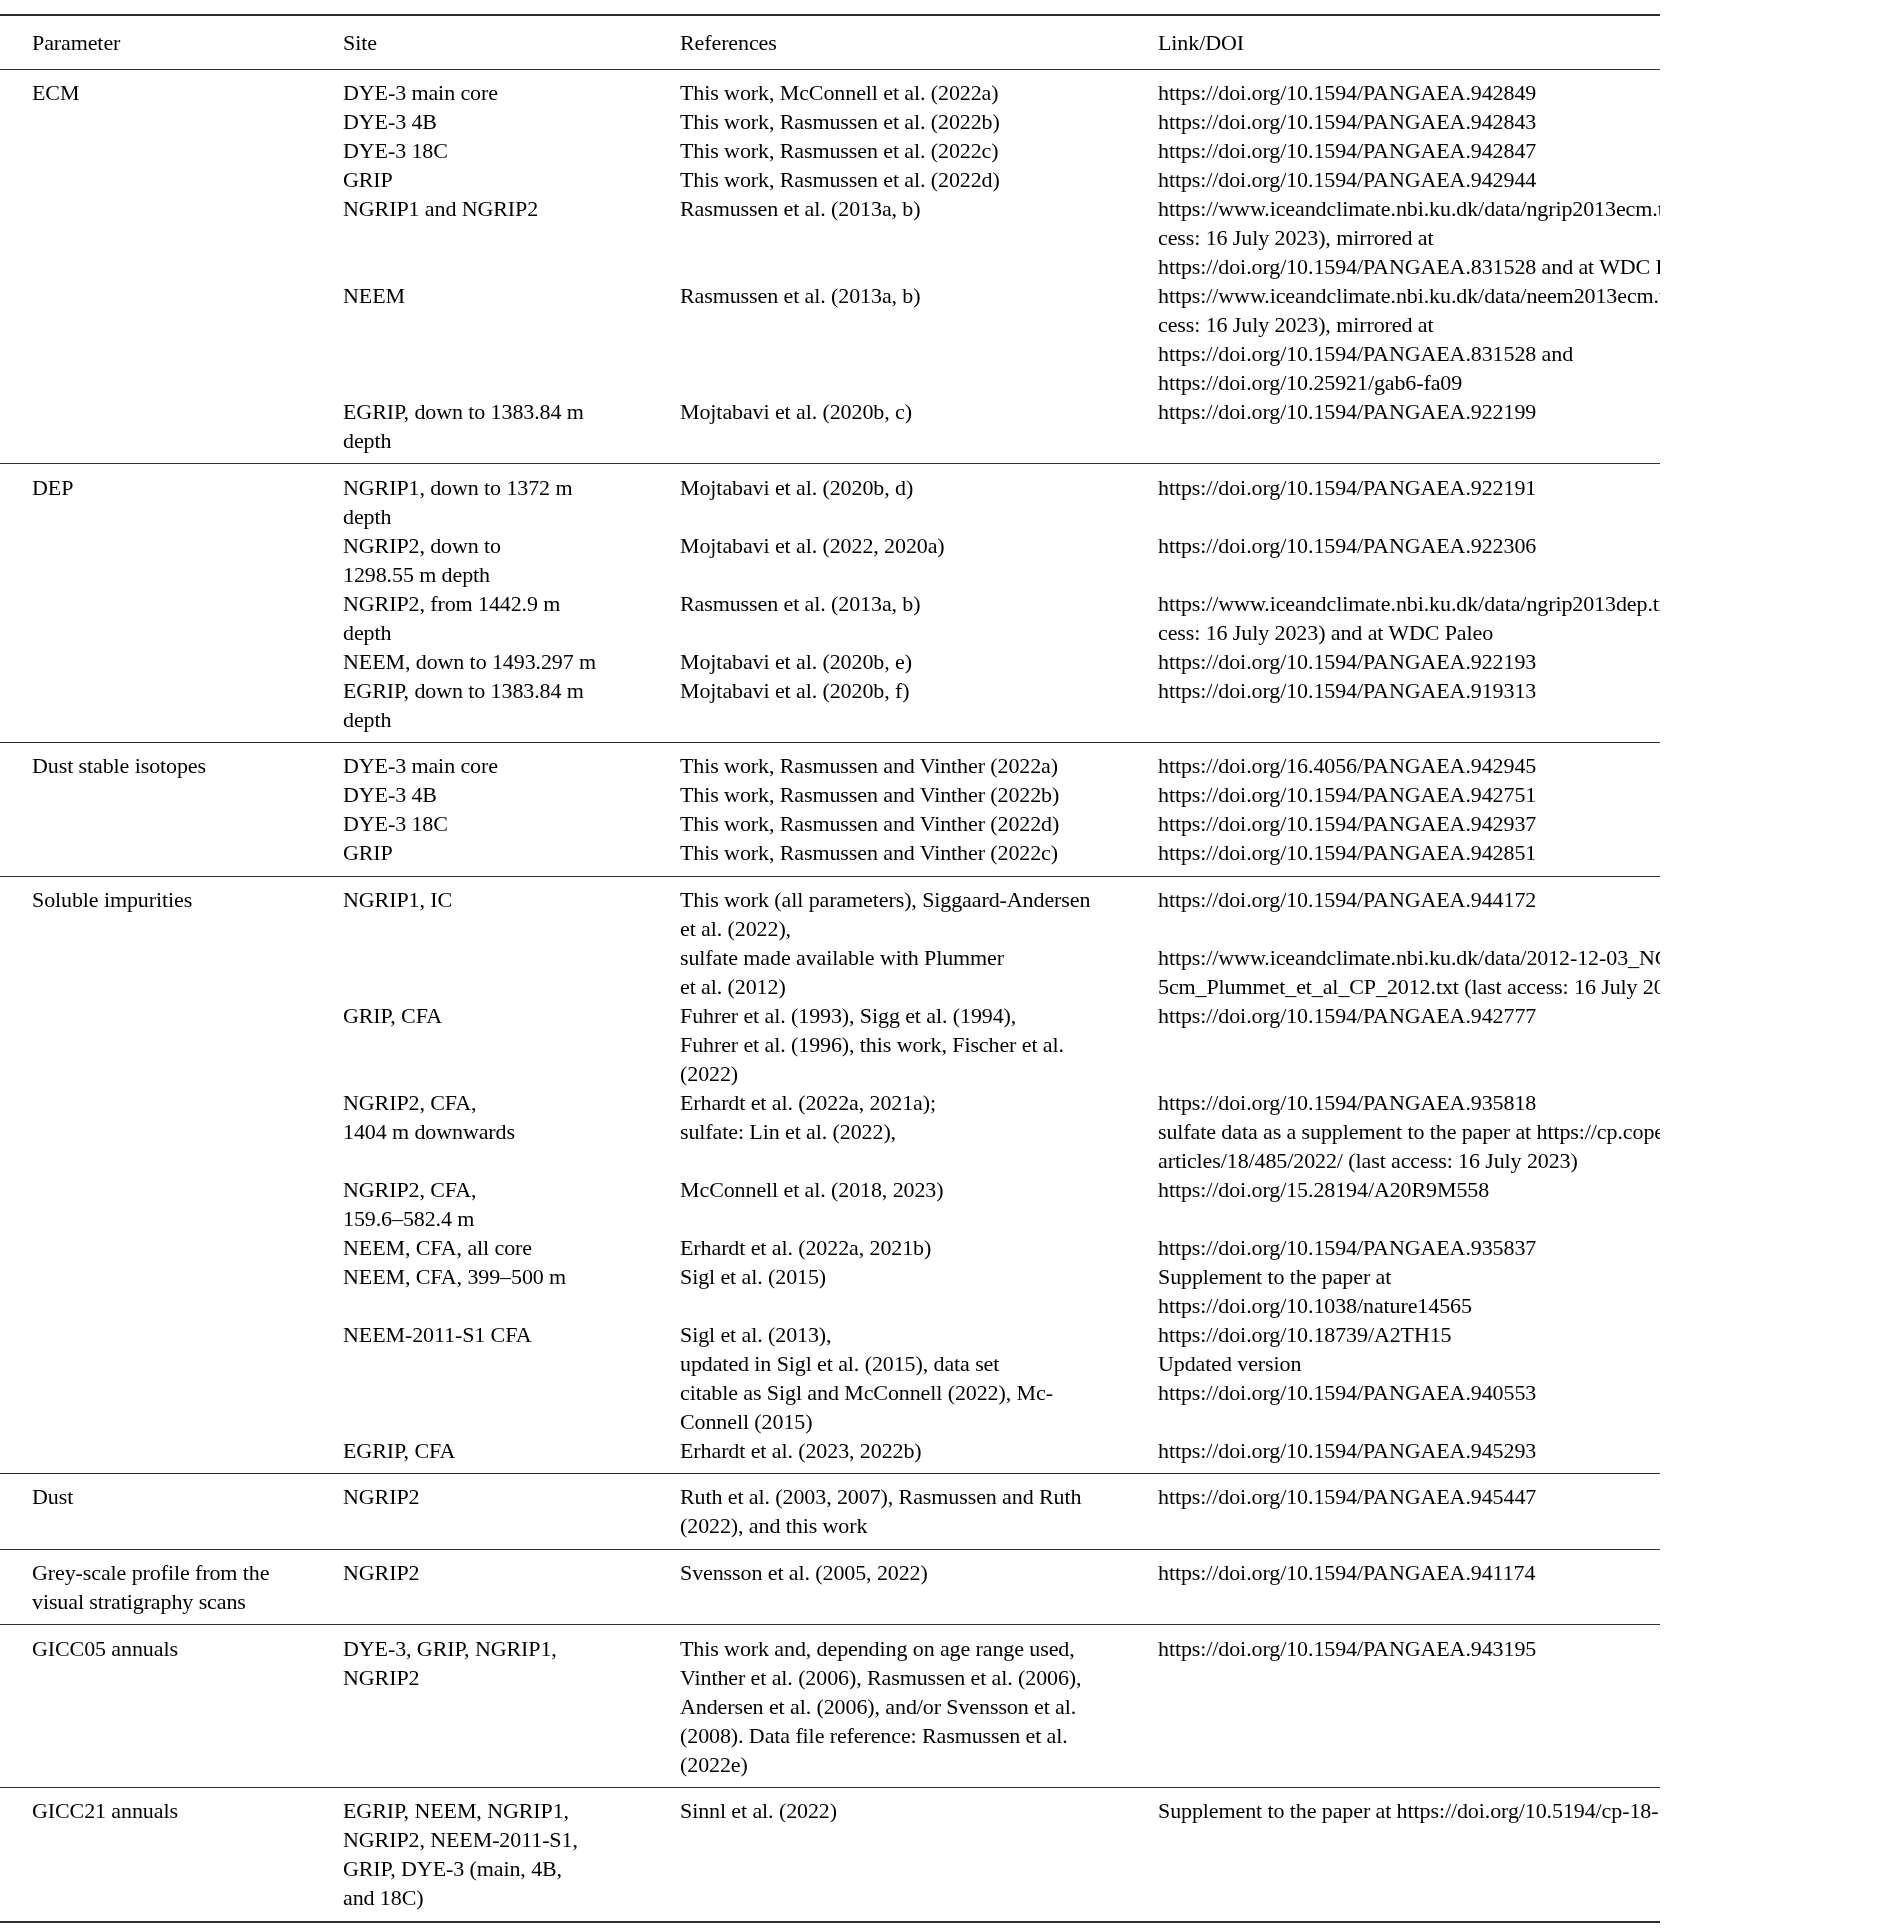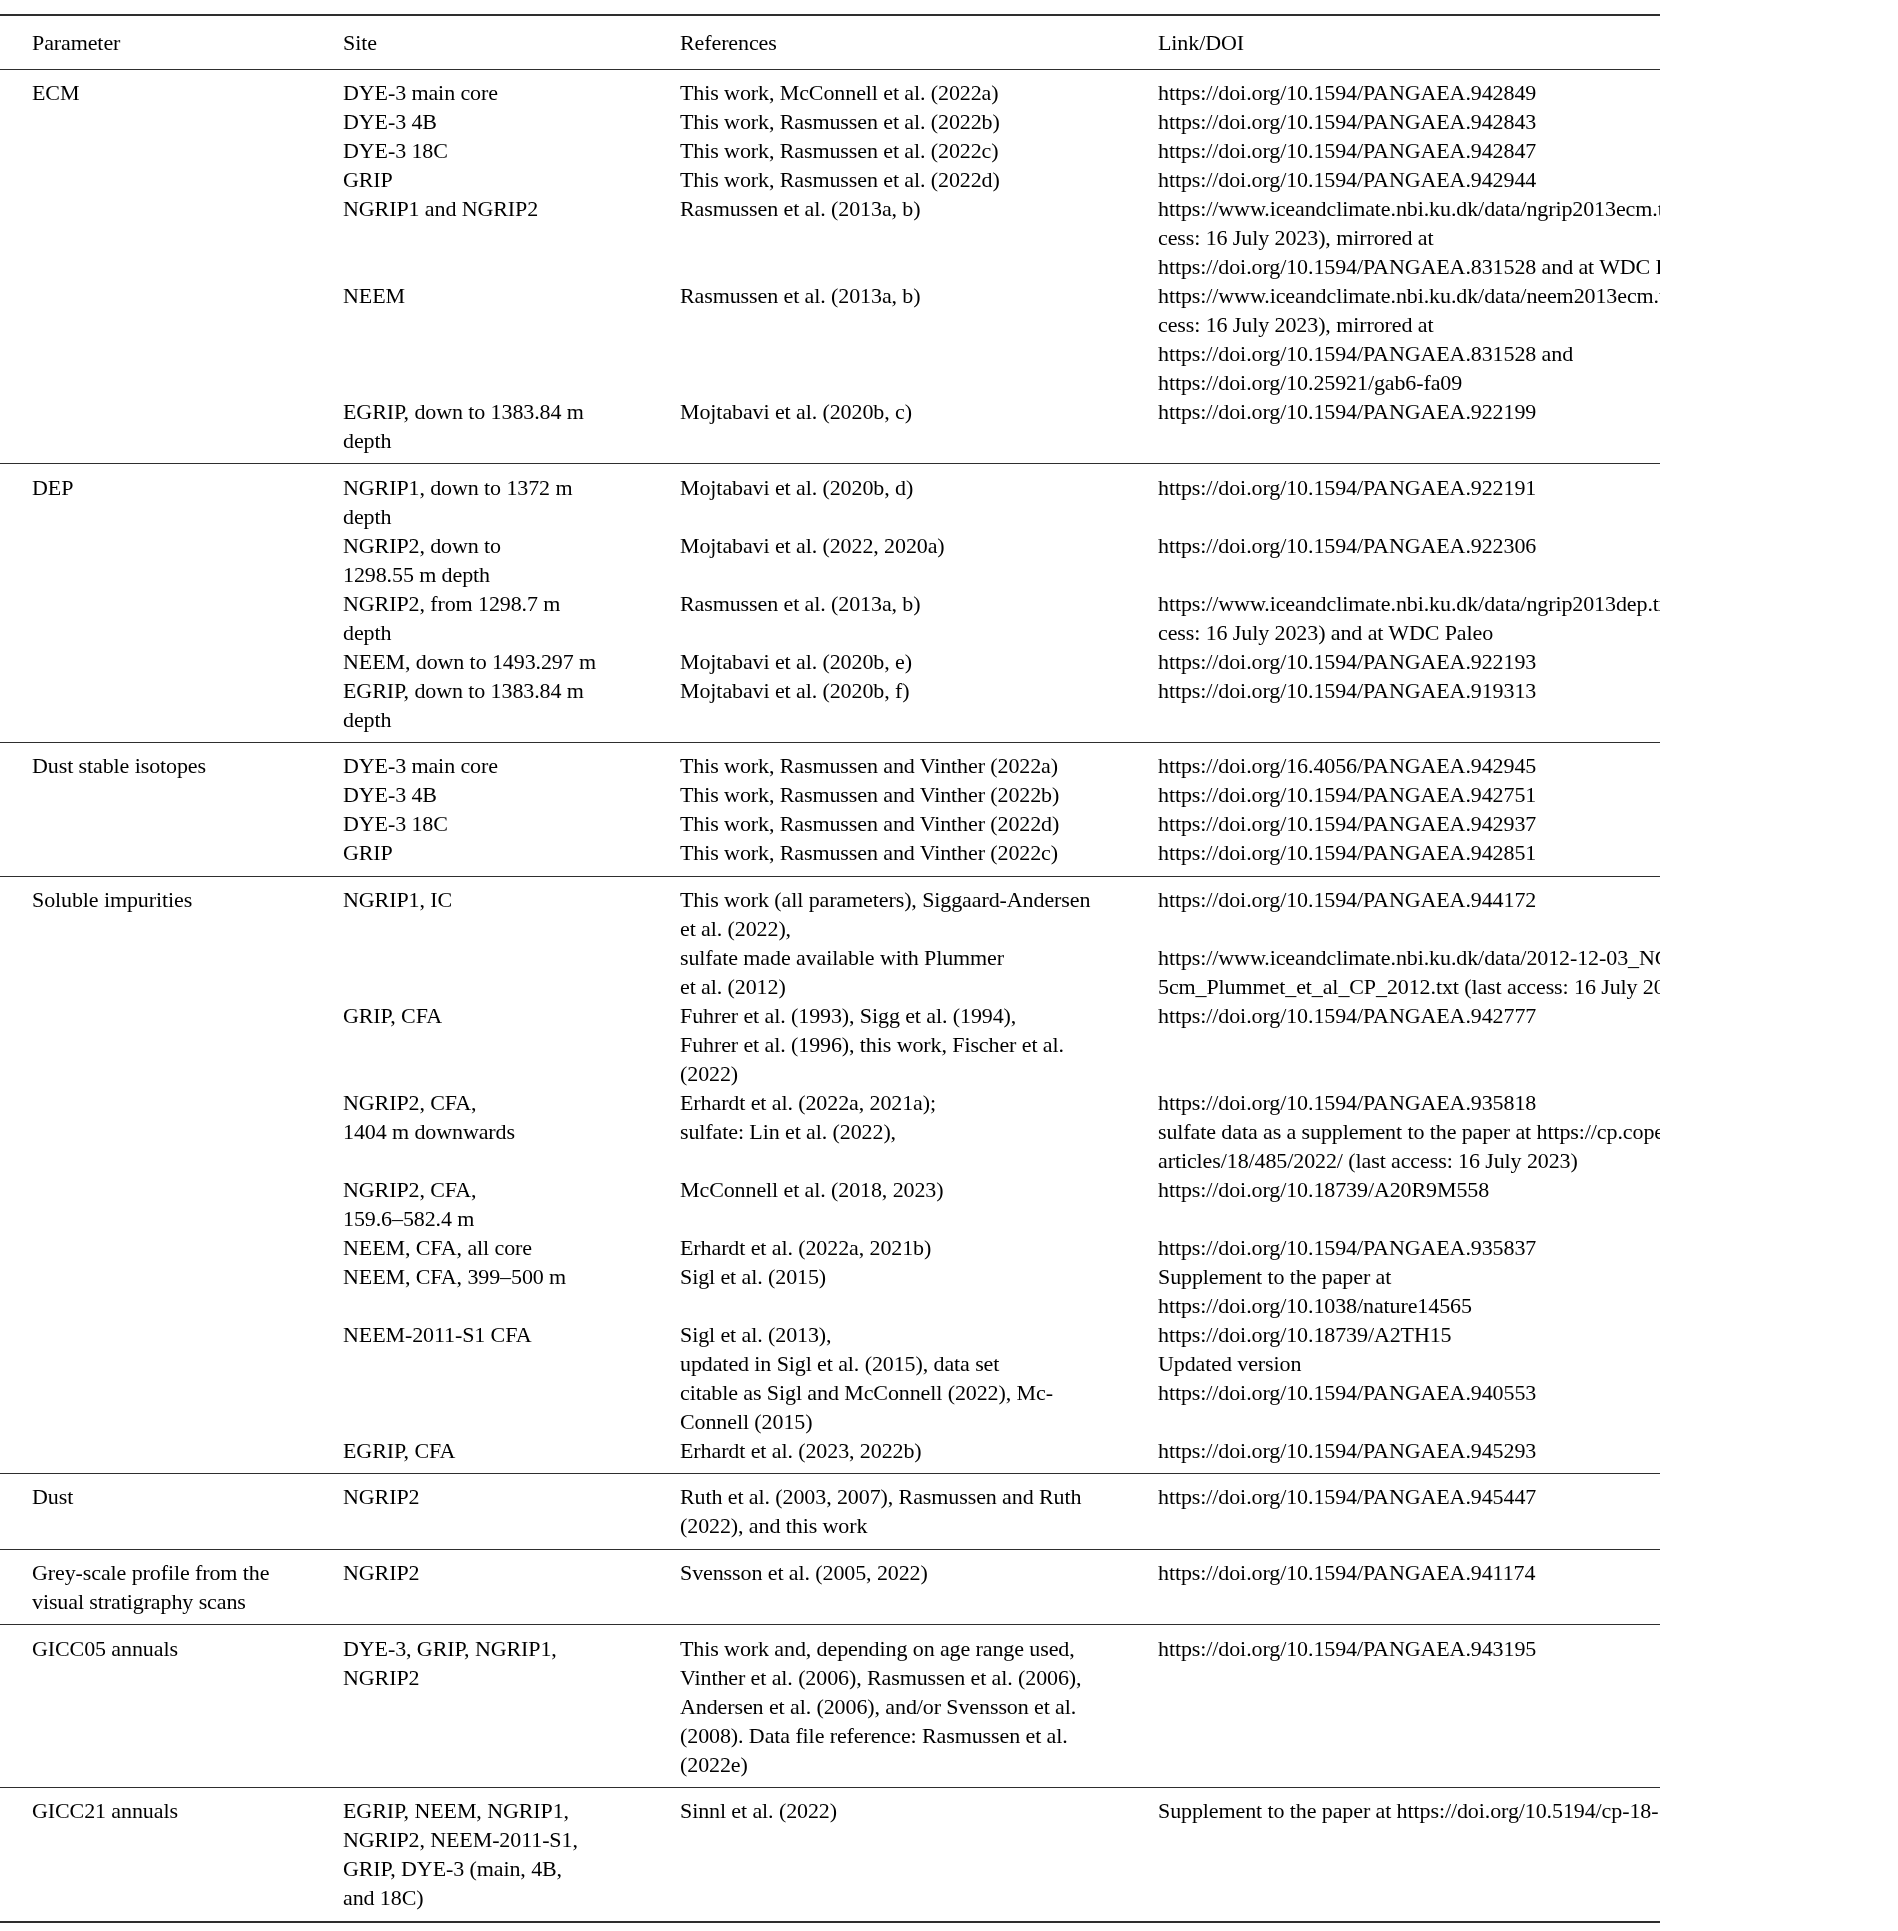--- a/index.html
+++ b/index.html
@@ -124,21 +124,21 @@
           <td class="refs first">Mojtabavi et al. (2020b, d)</td>
           <td class="link first">https://doi.org/10.1594/PANGAEA.922191</td>
         </tr>
         <tr>
           <td class="site">NGRIP2, down to
 1298.55 m depth</td>
           <td class="refs">Mojtabavi et al. (2022, 2020a)</td>
           <td class="link">https://doi.org/10.1594/PANGAEA.922306</td>
         </tr>
         <tr>
-          <td class="site">NGRIP2, from 1298.7 m
+          <td class="site">NGRIP2, from 1442.9 m
 depth</td>
           <td class="refs">Rasmussen et al. (2013a, b)</td>
           <td class="link">https://www.iceandclimate.nbi.ku.dk/data/ngrip2013dep.txt  (last  ac-
 cess: 16 July 2023) and at WDC Paleo</td>
         </tr>
         <tr>
           <td class="site">NEEM, down to 1493.297 m</td>
           <td class="refs">Mojtabavi et al. (2020b, e)</td>
           <td class="link">https://doi.org/10.1594/PANGAEA.922193</td>
         </tr>
@@ -198,21 +198,21 @@
           <td class="refs">Erhardt et al. (2022a, 2021a);
 sulfate: Lin et al. (2022),</td>
           <td class="link">https://doi.org/10.1594/PANGAEA.935818
 sulfate data as a supplement to the paper at https://cp.copernicus.org/
 articles/18/485/2022/ (last access: 16 July 2023)</td>
         </tr>
         <tr>
           <td class="site">NGRIP2, CFA,
 159.6–582.4 m</td>
           <td class="refs">McConnell et al. (2018, 2023)</td>
-          <td class="link">https://doi.org/10.18739/A20R9M558</td>
+          <td class="link">https://doi.org/15.28194/A20R9M558</td>
         </tr>
         <tr>
           <td class="site">NEEM, CFA, all core</td>
           <td class="refs">Erhardt et al. (2022a, 2021b)</td>
           <td class="link">https://doi.org/10.1594/PANGAEA.935837</td>
         </tr>
         <tr>
           <td class="site">NEEM, CFA, 399–500 m</td>
           <td class="refs">Sigl et al. (2015)</td>
           <td class="link">Supplement to the paper at

